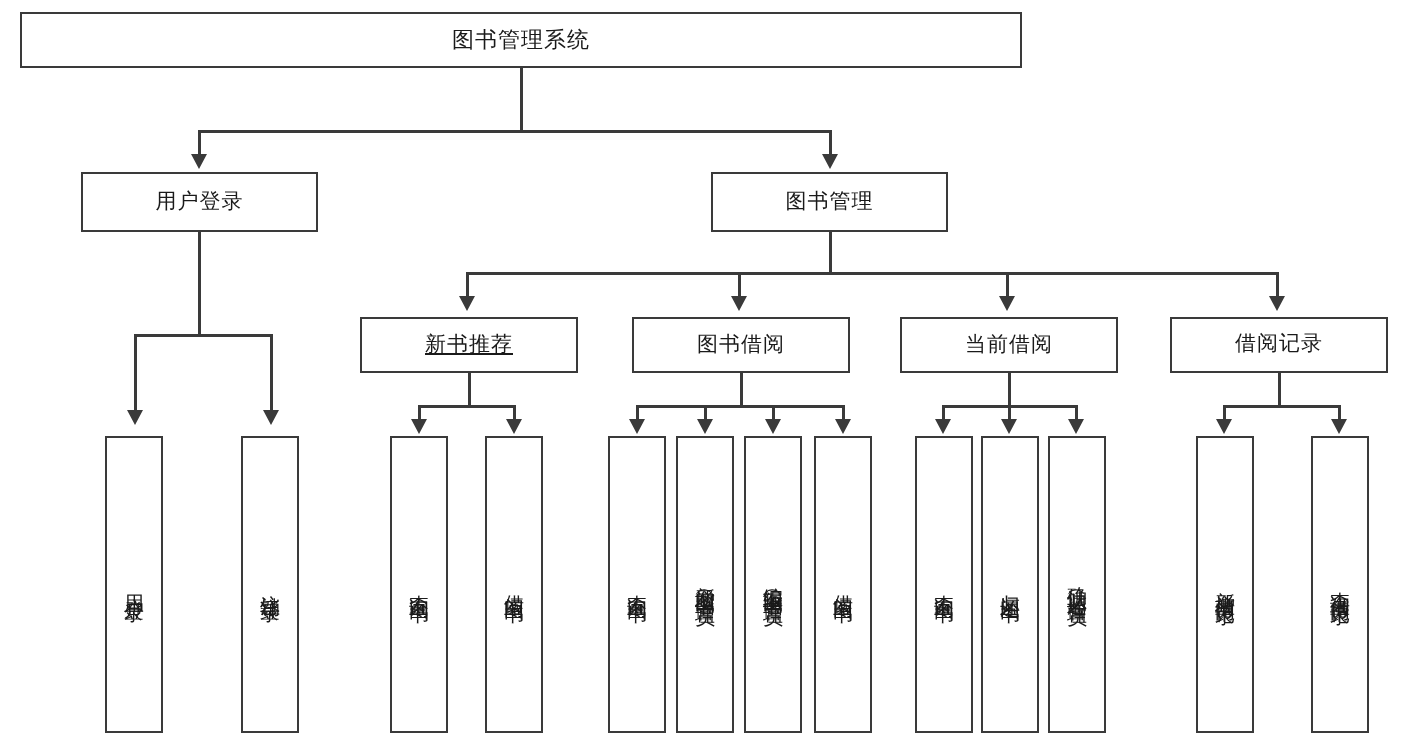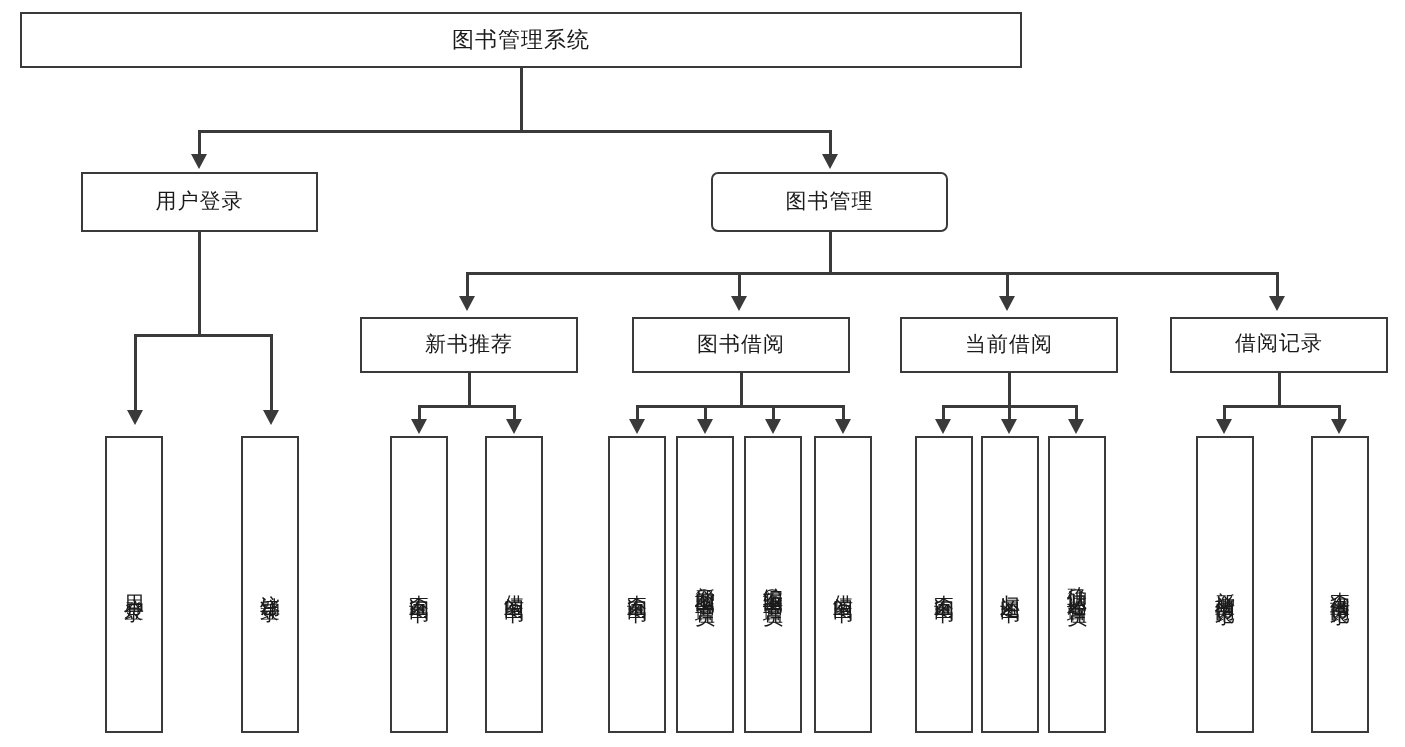--- a/index.html
+++ b/index.html
@@ -81,21 +81,21 @@
   <div class="ln h" style="left:198px;top:130px;width:634px;"></div>
   <div class="ln v" style="left:198px;top:130px;height:24px;"></div>
   <div class="arrow" style="left:191px;top:154px;"></div>
   <div class="ln v" style="left:829px;top:130px;height:24px;"></div>
   <div class="arrow" style="left:822px;top:154px;"></div>
 
   <div class="node h" style="left:81px;top:172px;width:237px;height:60px;">
     <span>用户登录</span>
   </div>
 
-  <div class="node h" style="left:711px;top:172px;width:237px;height:60px;border-radius:7px;">
+  <div class="node h" style="left:711px;top:172px;width:237px;height:60px;">
     <span>图书管理</span>
   </div>
 
   <div class="ln v" style="left:198px;top:232px;height:104px;"></div>
   <div class="ln h" style="left:134px;top:334px;width:138px;"></div>
   <div class="ln v" style="left:134px;top:334px;height:76px;"></div>
   <div class="arrow" style="left:127px;top:410px;"></div>
   <div class="ln v" style="left:270px;top:334px;height:76px;"></div>
   <div class="arrow" style="left:263px;top:410px;"></div>
 
@@ -103,21 +103,21 @@
   <div class="ln h" style="left:466px;top:272px;width:812px;"></div>
   <div class="ln v" style="left:466px;top:272px;height:24px;"></div>
   <div class="arrow" style="left:459px;top:296px;"></div>
   <div class="ln v" style="left:738px;top:272px;height:24px;"></div>
   <div class="arrow" style="left:731px;top:296px;"></div>
   <div class="ln v" style="left:1006px;top:272px;height:24px;"></div>
   <div class="arrow" style="left:999px;top:296px;"></div>
   <div class="ln v" style="left:1276px;top:272px;height:24px;"></div>
   <div class="arrow" style="left:1269px;top:296px;"></div>
 
-  <div class="node h" style="left:360px;top:317px;width:218px;height:56px;">
+  <div class="node h" style="left:360px;top:317px;width:218px;height:56px;text-decoration:underline;">
     <span>新书推荐</span>
   </div>
   <div class="node h" style="left:900px;top:317px;width:218px;height:56px;">
     <span>当前借阅</span>
   </div>
   <div class="node h" style="left:632px;top:317px;width:218px;height:56px;">
     <span>图书借阅</span>
   </div>
   <div class="node h" style="left:1170px;top:317px;width:218px;height:56px;font-family:Liberation Mono, monospace;">
     <span>借阅记录</span>

